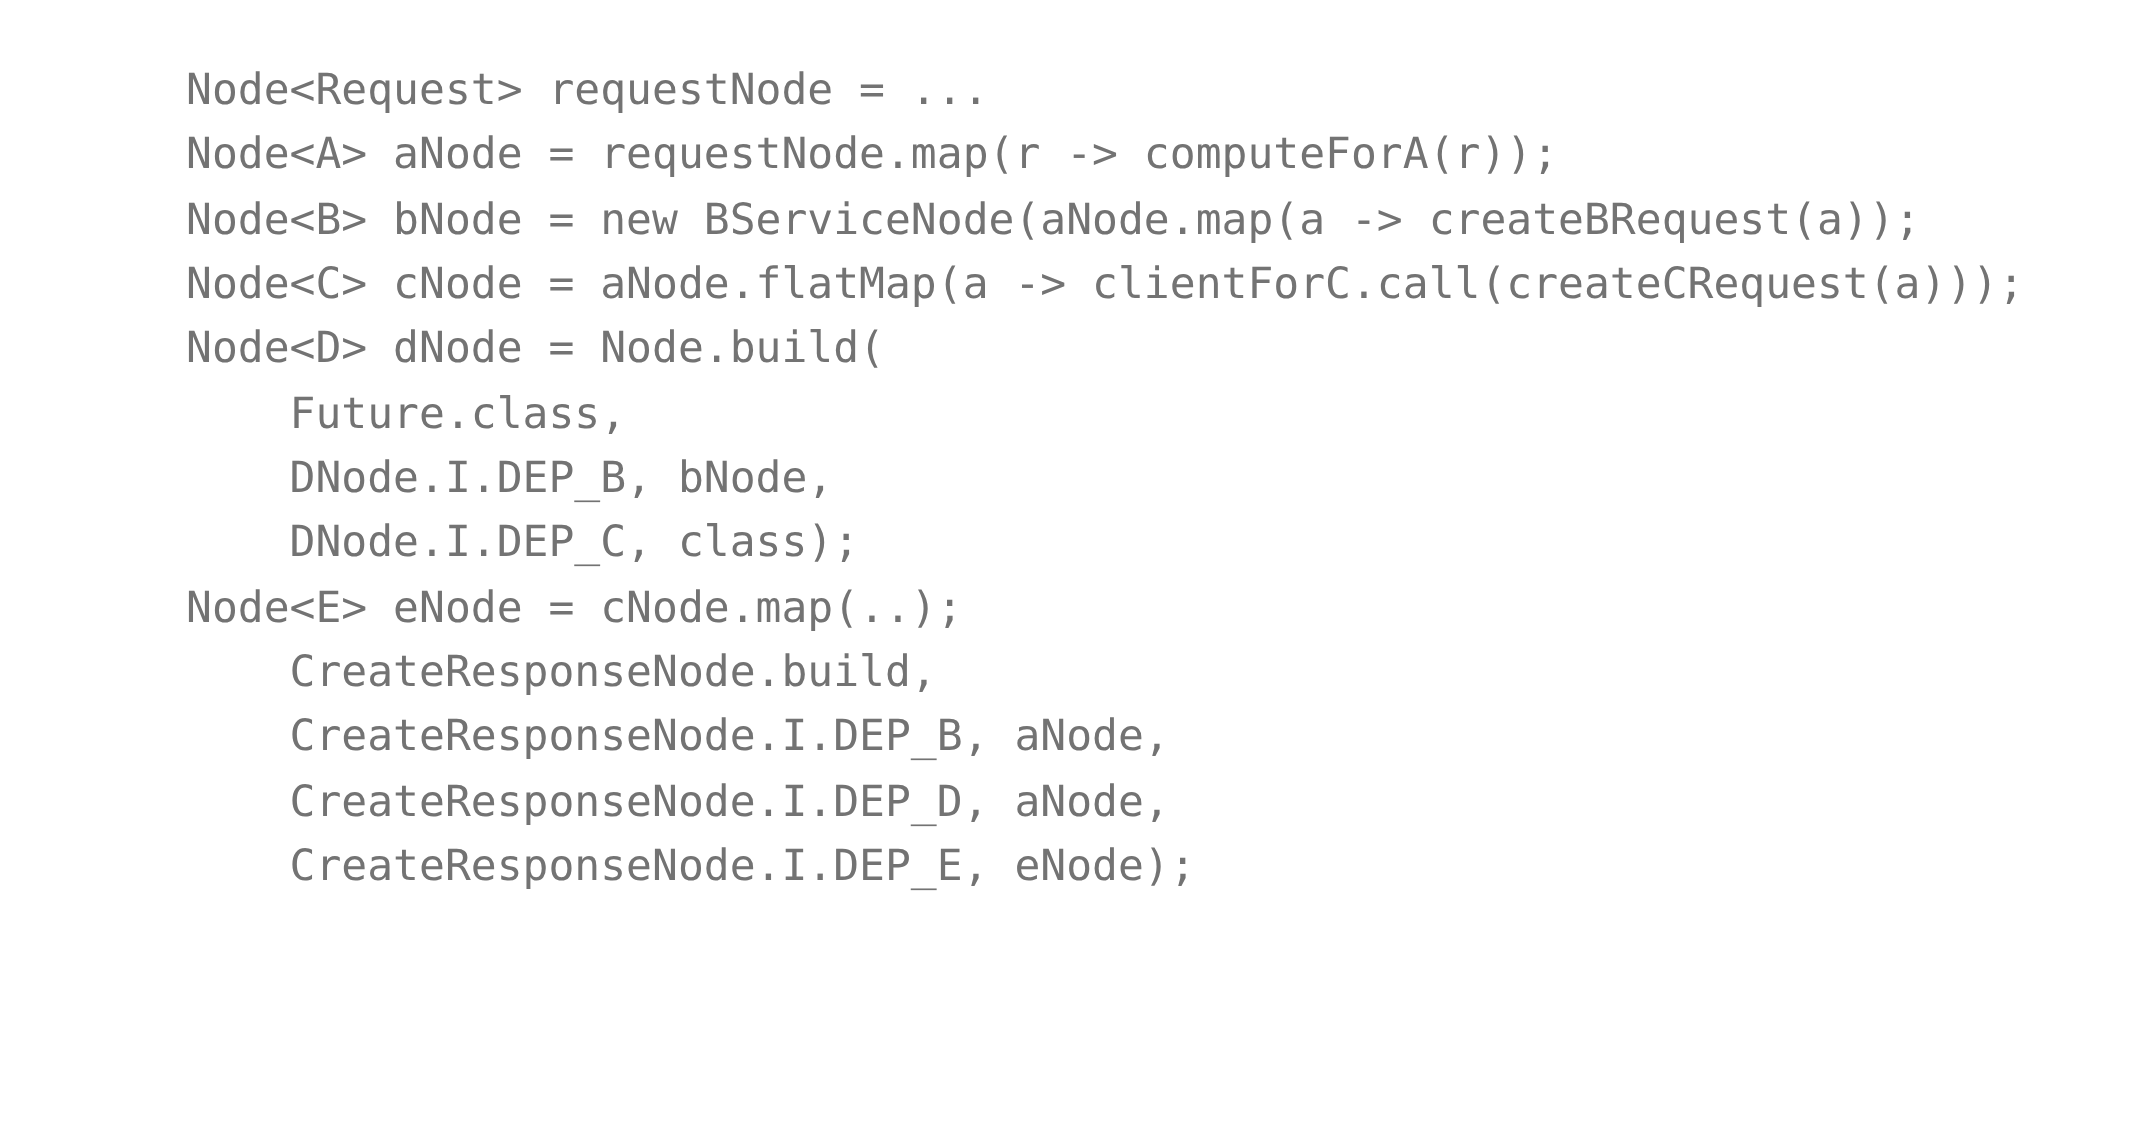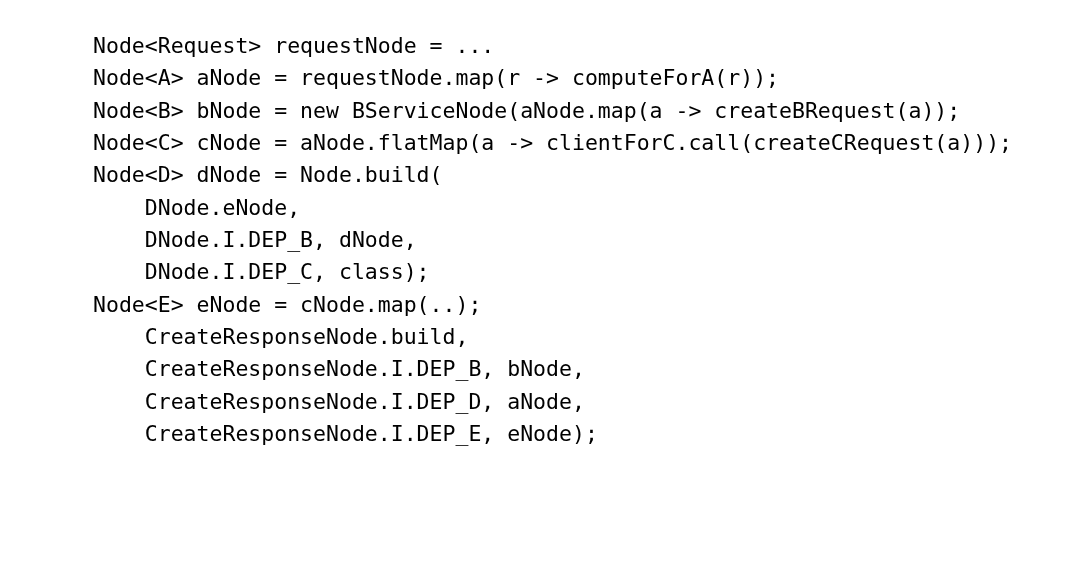--- a/index.html
+++ b/index.html
@@ -13,40 +13,40 @@
     overflow: hidden;
     position: relative;
   }
   .code-block {
     position: absolute;
     left: 93px;
     top: 30px;
     font-family: "DejaVu Sans Mono", "Liberation Mono", monospace;
     font-size: 21.5px;
     font-weight: 400;
-    color: #000000;
+    color: #737373;
   }
   .code-line {
     white-space: pre;
     height: 32.33px;
     line-height: 32.33px;
     letter-spacing: 0;
   }
 </style>
 </head>
 <body>
 
 <div class="code-block">
   <div class="code-line">Node&lt;Request&gt; requestNode = ...</div>
   <div class="code-line">Node&lt;A&gt; aNode = requestNode.map(r -&gt; computeForA(r));</div>
   <div class="code-line">Node&lt;B&gt; bNode = new BServiceNode(aNode.map(a -&gt; createBRequest(a));</div>
   <div class="code-line">Node&lt;C&gt; cNode = aNode.flatMap(a -&gt; clientForC.call(createCRequest(a)));</div>
   <div class="code-line">Node&lt;D&gt; dNode = Node.build(</div>
-  <div class="code-line">    DNode.eNode,</div>
-  <div class="code-line">    DNode.I.DEP_B, dNode,</div>
+  <div class="code-line">    Future.class,</div>
+  <div class="code-line">    DNode.I.DEP_B, bNode,</div>
   <div class="code-line">    DNode.I.DEP_C, class);</div>
   <div class="code-line">Node&lt;E&gt; eNode = cNode.map(..);</div>
   <div class="code-line">    CreateResponseNode.build,</div>
-  <div class="code-line">    CreateResponseNode.I.DEP_B, bNode,</div>
+  <div class="code-line">    CreateResponseNode.I.DEP_B, aNode,</div>
   <div class="code-line">    CreateResponseNode.I.DEP_D, aNode,</div>
   <div class="code-line">    CreateResponseNode.I.DEP_E, eNode);</div>
   <div class="code-line"></div>
 </div>
 
 </body></html>

